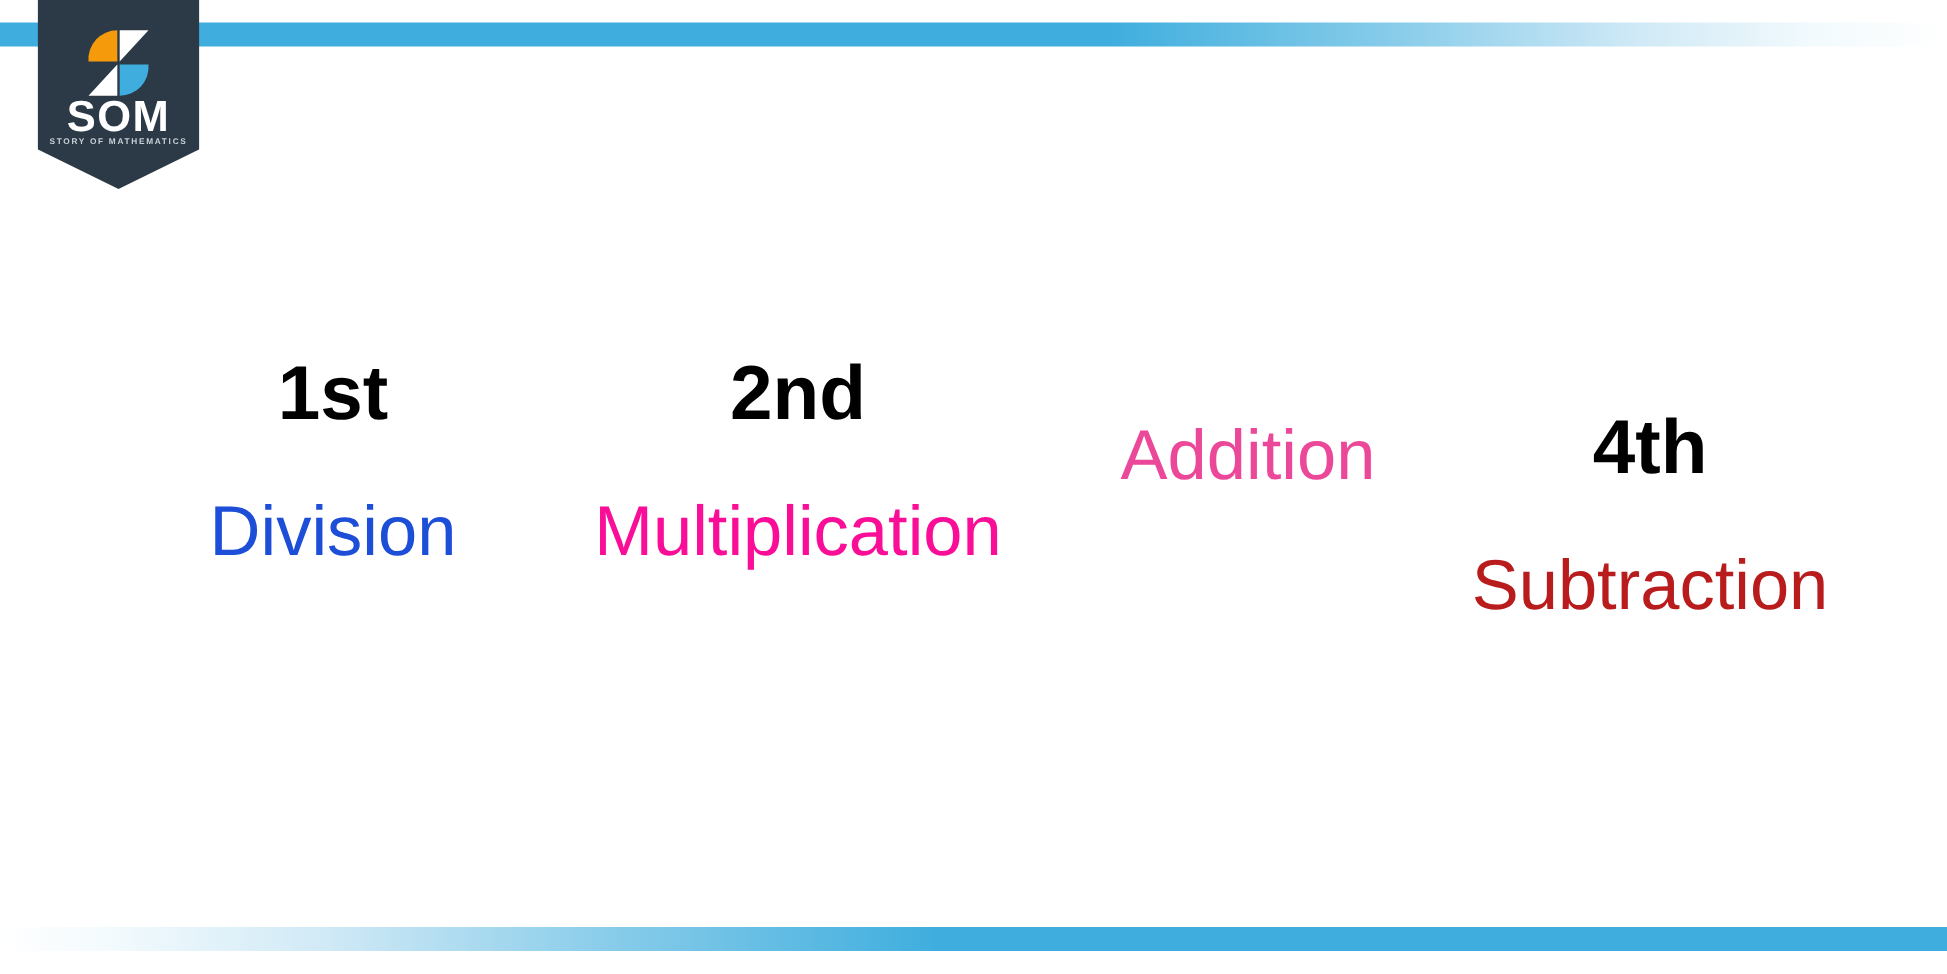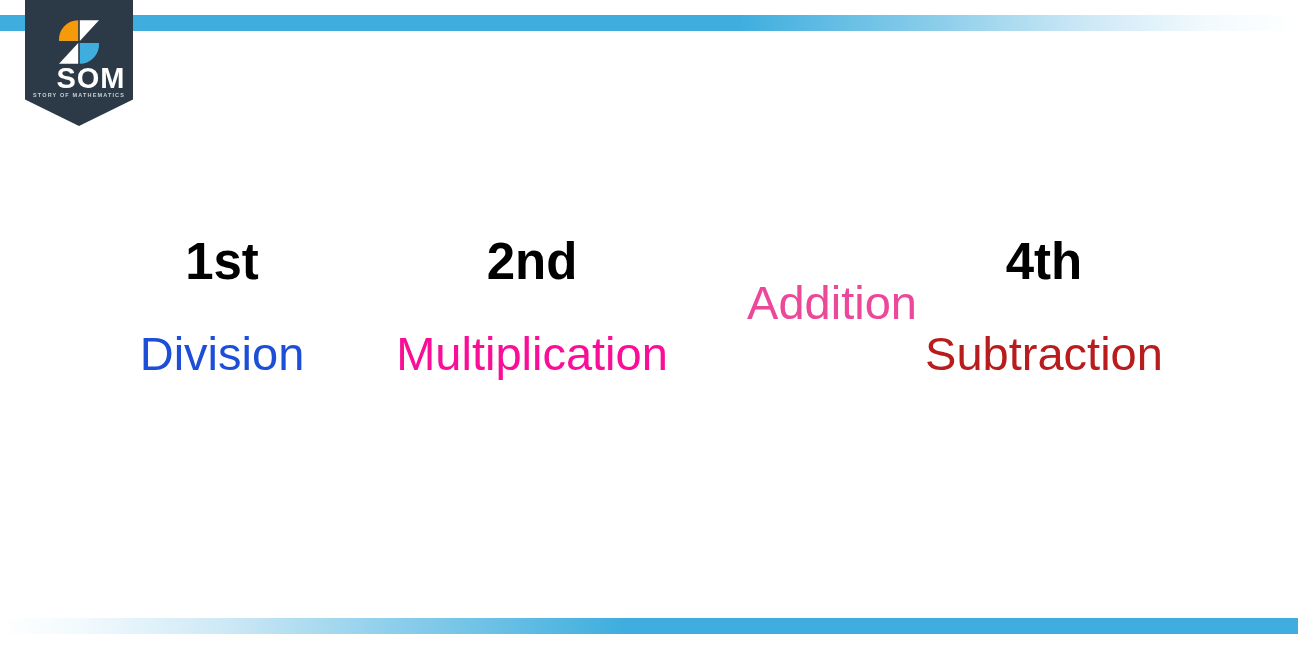--- a/index.html
+++ b/index.html
@@ -70,21 +70,20 @@
     left: 0;
     top: 64px;
     width: 108px;
     text-align: center;
     color: #ffffff;
     font-family: "Liberation Sans", sans-serif;
     font-weight: bold;
     font-size: 29px;
     letter-spacing: 1px;
     line-height: 1;
-    margin-left: 12px;
   }
   .logo-tagline {
     position: absolute;
     left: 0;
     top: 93px;
     width: 108px;
     text-align: center;
     color: #C9D2D8;
     font-family: "Liberation Sans", sans-serif;
     font-weight: bold;
@@ -119,21 +118,21 @@
     font-family: "Liberation Sans", sans-serif;
     font-weight: normal;
     font-size: 47px;
     line-height: 1;
     white-space: nowrap;
   }
 
   .step-1 { left: 92px;  width: 260px; }
   .step-2 { left: 352px; width: 360px; }
   .step-3 { left: 712px; width: 240px; }
-  .step-4 { left: 896px; width: 296px; }
+  .step-4 { left: 952px; width: 296px; margin-top: 36px; }
 </style>
 </head>
 <body>
 
 <div class="rule rule-top"></div>
 
 <div class="logo-badge">
 
   <div class="logo-mark">
     <svg width="48" height="48" viewBox="0 0 48 48" aria-hidden="true">

